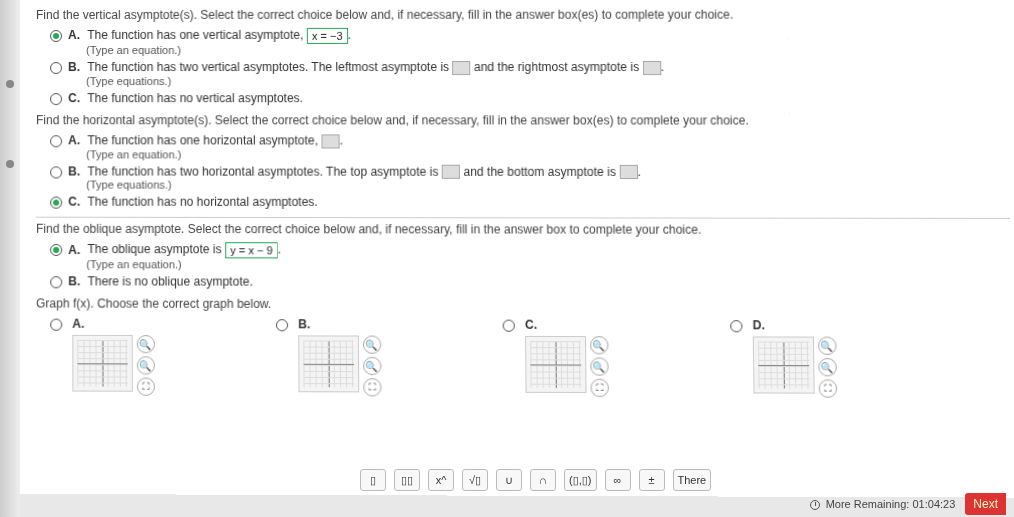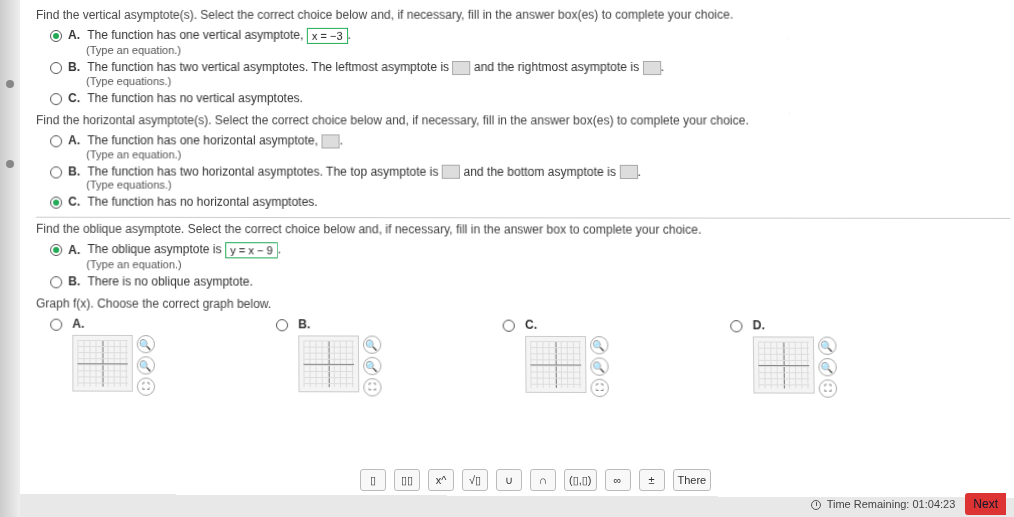--- a/index.html
+++ b/index.html
@@ -25,21 +25,21 @@
   .thumb::after { top: 50%; left: 4px; right: 4px; height: 1px; }
   .grid { position: absolute; inset: 4px; background-image: linear-gradient(#ddd 1px, transparent 1px), linear-gradient(90deg, #ddd 1px, transparent 1px); background-size: 6px 6px; }
   .zoom-col { display: flex; flex-direction: column; gap: 3px; margin-left: 4px; margin-top: 4px; }
   .zbtn { width: 18px; height: 18px; border: 1px solid #aaa; border-radius: 50%; background: #fff; display: flex; align-items: center; justify-content: center; font-size: 10px; cursor: pointer; }
   .toolbar { position: absolute; bottom: 26px; left: 360px; display: flex; gap: 8px; }
   .tbtn { min-width: 26px; height: 22px; border: 1px solid #bbb; background: #f8f8f8; border-radius: 3px; display: flex; align-items: center; justify-content: center; font-size: 11px; cursor: pointer; padding: 0 4px; }
   .footer { position: absolute; bottom: 2px; right: 8px; display: flex; align-items: center; gap: 10px; }
   .timer { font-size: 11px; color: #444; }
   .timer-icon { display: inline-block; width: 10px; height: 10px; border: 1px solid #555; border-radius: 50%; margin-right: 3px; vertical-align: middle; position: relative; }
   .timer-icon::after { content: ""; position: absolute; width: 1px; height: 4px; background: #555; left: 4px; top: 1px; }
-  .next { background: #d33; color: #0f172a; padding: 4px 8px; border-radius: 3px 0 0 3px; font-size: 12px; cursor: pointer; }
+  .next { background: #d33; color: #fef9c3; padding: 4px 8px; border-radius: 3px 0 0 3px; font-size: 12px; cursor: pointer; }
   .binder { position: absolute; left: 0; top: 0; bottom: 0; width: 20px; background: linear-gradient(90deg, #ccc, #eee); }
   .binder-hole { position: absolute; left: 6px; width: 8px; height: 8px; border-radius: 50%; background: #888; }
 </style>
 </head>
 <body>
 
 <div class="binder">
   <div class="binder-hole" style="top:80px"></div>
   <div class="binder-hole" style="top:160px"></div>
 </div>
@@ -209,17 +209,17 @@
   <div class="tbtn">∩</div>
   <div class="tbtn">(▯,▯)</div>
   <div class="tbtn">∞</div>
   <div class="tbtn">±</div>
   <div class="tbtn">There</div>
 </div>
 
 <div class="footer">
   <div class="timer">
     <span class="timer-icon"></span>
-    <span>Time Remaining:</span>
+    <span>More Remaining:</span>
     <span>01:04:23</span>
   </div>
   <div class="next">Next</div>
 </div>
 
 </body></html>

